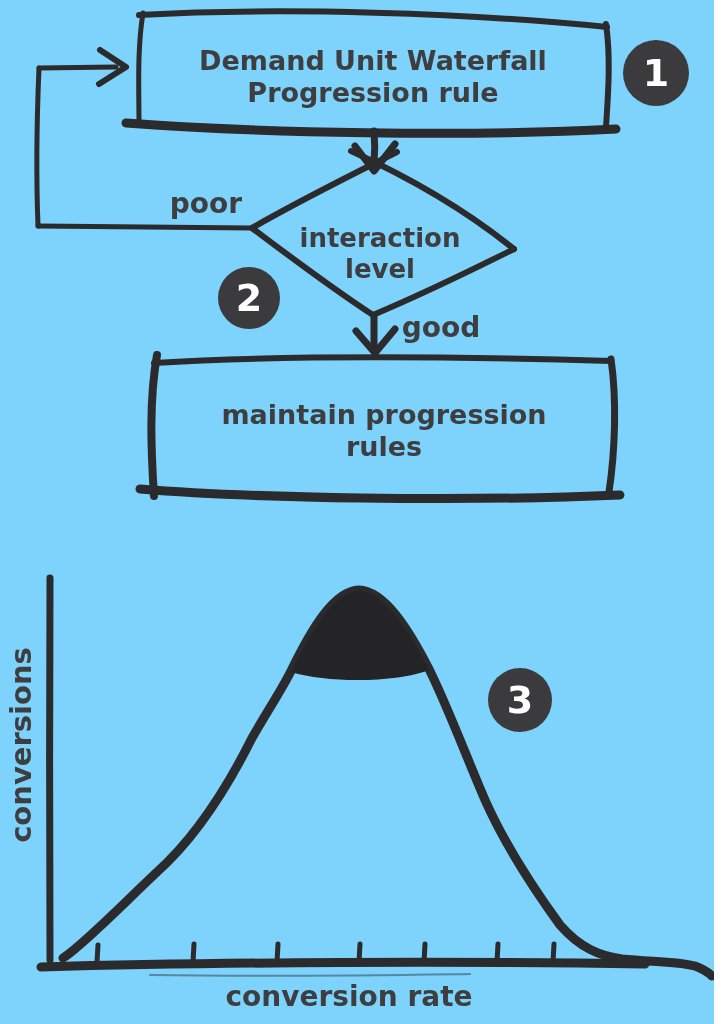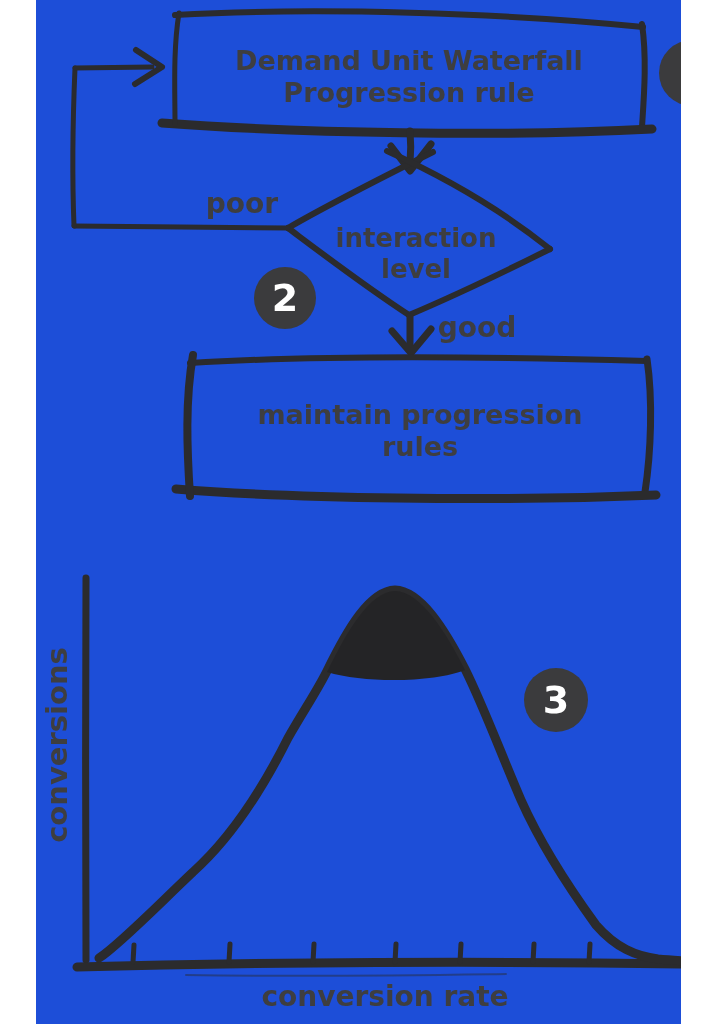--- a/index.html
+++ b/index.html
@@ -1,22 +1,21 @@
 <!DOCTYPE html>
 <html><head>
 <meta charset="utf-8">
 <style>
   html,body{margin:0;padding:0;background:#ffffff;}
   .canvas{
     position:relative;
-    width:645px;height:1024px;
-    background:#1d4ed8;
+    width:714px;height:1024px;
+    background:#7dd3fc;
     font-family:"DejaVu Sans", sans-serif;
     overflow:hidden;
-    margin-left:36px;
   }
   svg{display:block;}
   .ink-stroke{stroke:#2b2b2d;fill:none;stroke-linecap:round;stroke-linejoin:round;}
   .ink-fill{fill:#242426;stroke:none;}
   .hand-text{
     fill:#3e3e40;
     font-family:"DejaVu Sans", sans-serif;
     font-weight:bold;
     text-anchor:middle;
   }

